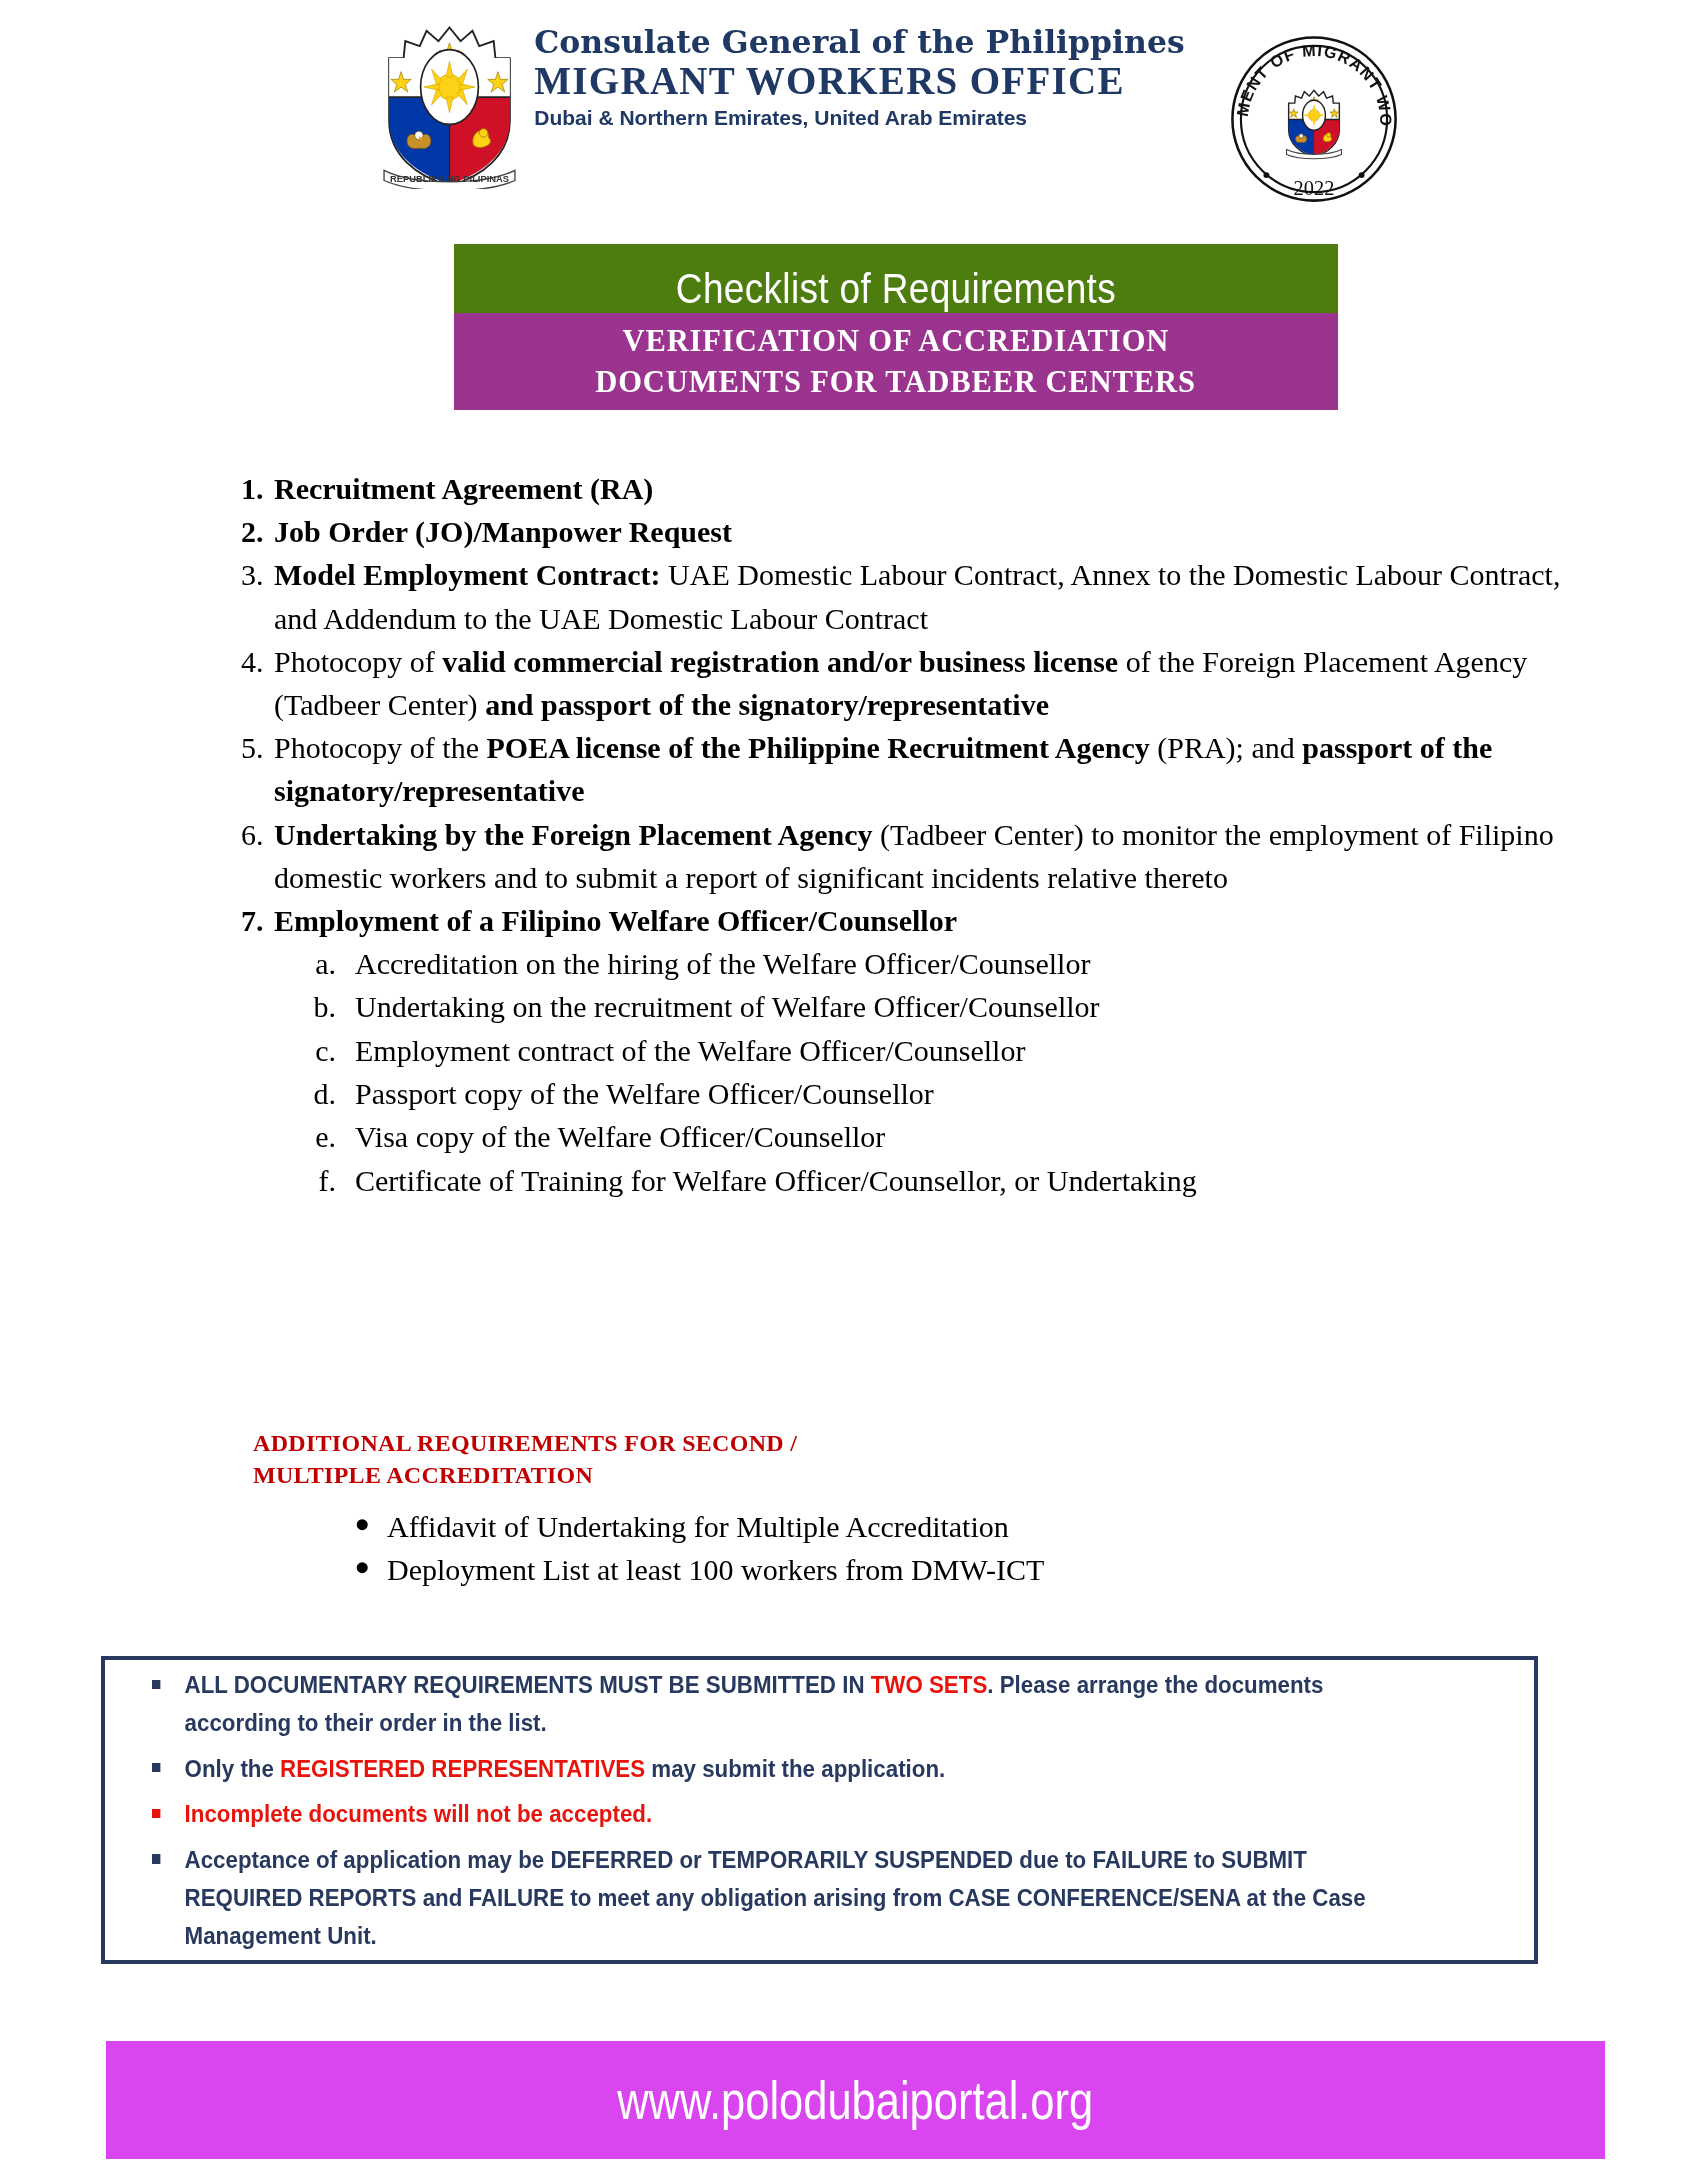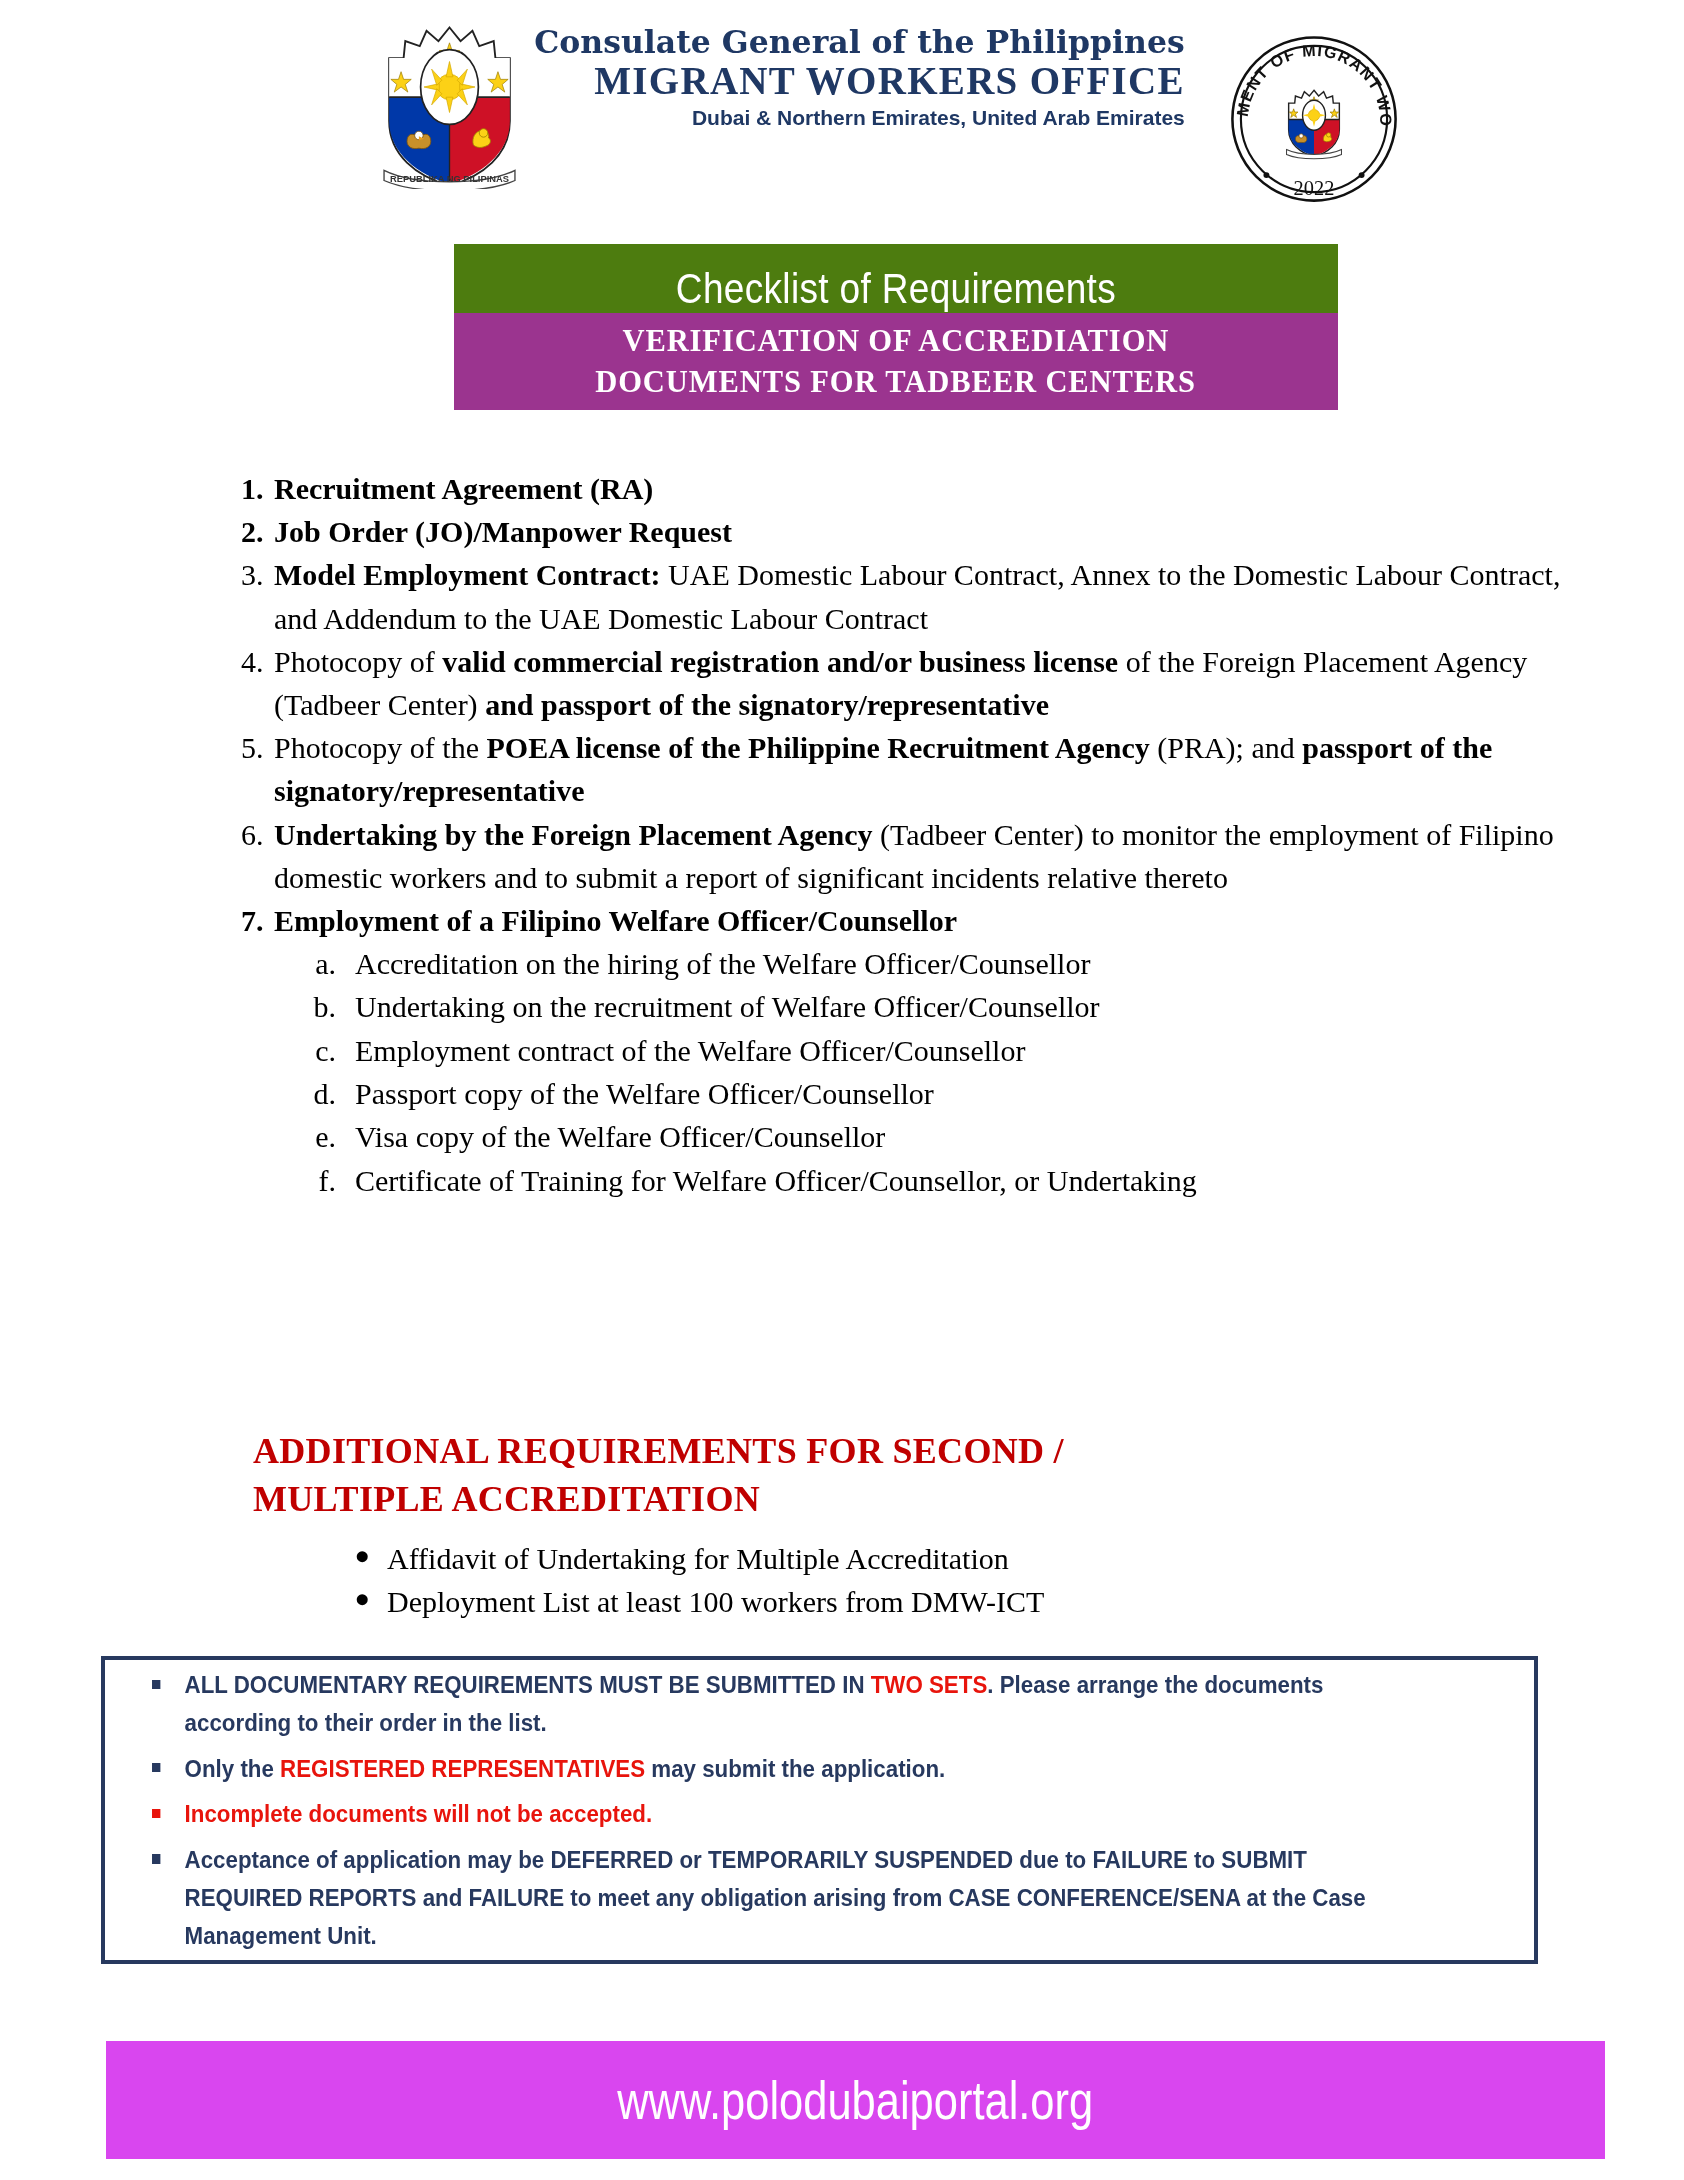--- a/index.html
+++ b/index.html
@@ -31,21 +31,21 @@
     height: 170px;
   }
   .seal-right {
     position: absolute;
     left: 1229px;
     top: 34px;
     width: 170px;
     height: 170px;
   }
   .header-text {
-    text-align: right;
+    text-align: left;
     margin-left: 34px;
   }
   .org-line1 {
     font-family: "DejaVu Serif", serif;
     font-weight: bold;
     font-size: 31.5px;
     color: #1f3864;
     letter-spacing: 0px;
     line-height: 1.12;
     white-space: nowrap;
@@ -173,21 +173,21 @@
     left: 0;
     top: 1428px;
     width: 1685px;
   }
   .addl-title {
     margin-left: 253px;
     margin-right: 119px;
     color: #c00000;
     font-family: "Liberation Serif", serif;
     font-weight: bold;
-    font-size: 36px;
+    font-size: 24px;
     line-height: 1.32;
     letter-spacing: 0.3px;
   }
   ul.addl-list {
     list-style: none;
     margin: 13.6px 0 0 0;
     padding: 0;
   }
   ul.addl-list > li {
     position: relative;

